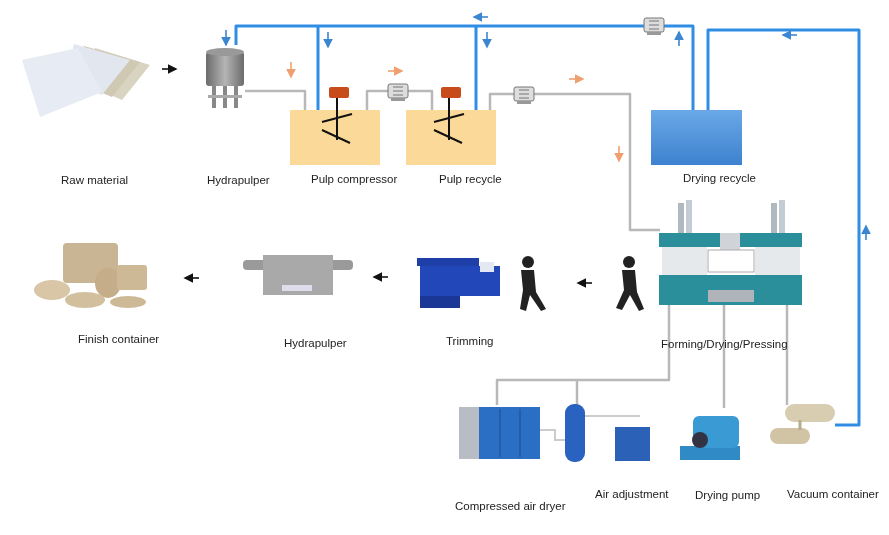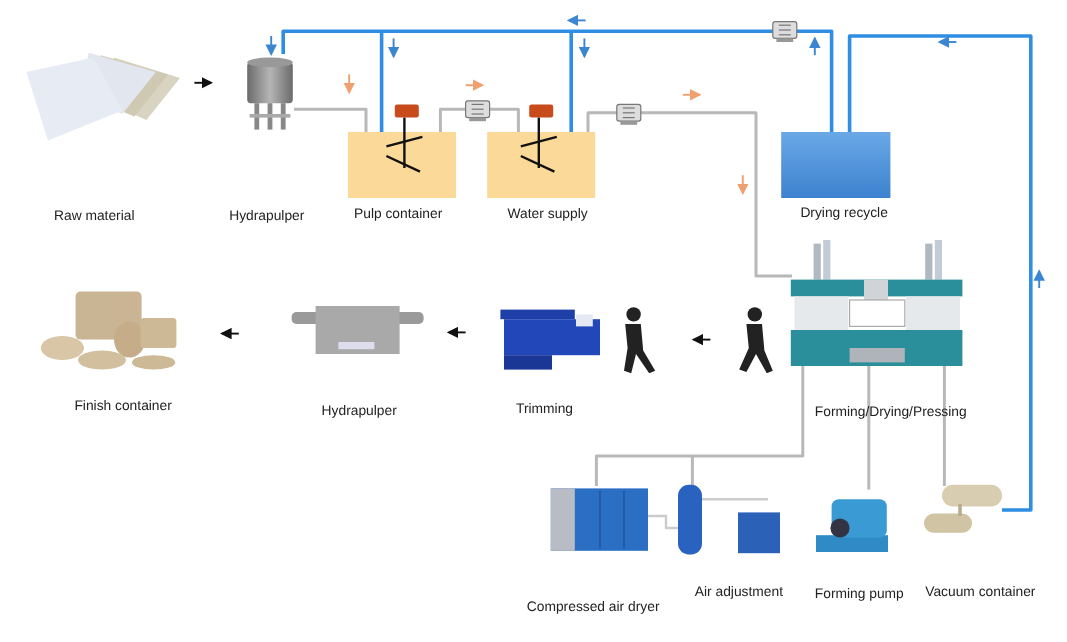--- a/index.html
+++ b/index.html
@@ -1,18 +1,18 @@
 <!DOCTYPE html>
 <html><head>
 <meta charset="utf-8">
 <style>
   html, body { margin:0; padding:0; background:#ffffff; }
   body { width:889px; height:535px; position:relative; overflow:hidden; font-family:"Liberation Sans", sans-serif; }
   svg#diagram { position:absolute; left:0; top:0; }
-  .label { position:absolute; font-size:11.5px; color:#222; white-space:nowrap; }
+  .label { position:absolute; font-size:11.5px; color:#222; white-space:nowrap;margin-left:16px; }
 </style>
 </head>
 <body>
 
 <svg id="diagram" width="889" height="535" viewBox="0 0 889 535">
   <defs>
     <linearGradient id="tankGrad" x1="0" y1="0" x2="0" y2="1">
       <stop offset="0" stop-color="#6aa8e6"></stop>
       <stop offset="1" stop-color="#3d82cf"></stop>
     </linearGradient>
@@ -190,23 +190,23 @@
 
   <g>
     <rect x="785" y="404" width="50" height="18" rx="9" fill="#d8cdb0"></rect>
     <rect x="770" y="428" width="40" height="16" rx="8" fill="#d0c4a5"></rect>
     <line x1="800" y1="420" x2="800" y2="430" stroke="#b8ac8e" stroke-width="3"></line>
   </g>
 </svg>
 
 <div class="label" style="left:45px;top:174px;">Raw material</div>
 <div class="label" style="left:191px;top:174px;text-align:center;">Hydrapulper</div>
-<div class="label" style="left:295px;top:173px;">Pulp container</div>
-<div class="label" style="left:423px;top:173px;">Water supply</div>
+<div class="label" style="left:295px;top:173px;">Pulp compressor</div>
+<div class="label" style="left:423px;top:173px;">Pulp recycle</div>
 <div class="label" style="left:667px;top:172px;">Drying recycle</div>
-<div class="label" style="left:679px;top:338px;">Forming/Drying/Pressing</div>
+<div class="label" style="left:645px;top:338px;">Forming/Drying/Pressing</div>
 <div class="label" style="left:430px;top:335px;">Trimming</div>
 <div class="label" style="left:268px;top:337px;">Hydrapulper</div>
 <div class="label" style="left:62px;top:333px;">Finish container</div>
 <div class="label" style="left:439px;top:500px;">Compressed air dryer</div>
 <div class="label" style="left:579px;top:488px;">Air adjustment</div>
-<div class="label" style="left:679px;top:489px;">Forming pump</div>
+<div class="label" style="left:679px;top:489px;">Drying pump</div>
 <div class="label" style="left:771px;top:488px;text-align:center;">Vacuum container</div>
 
 </body></html>

